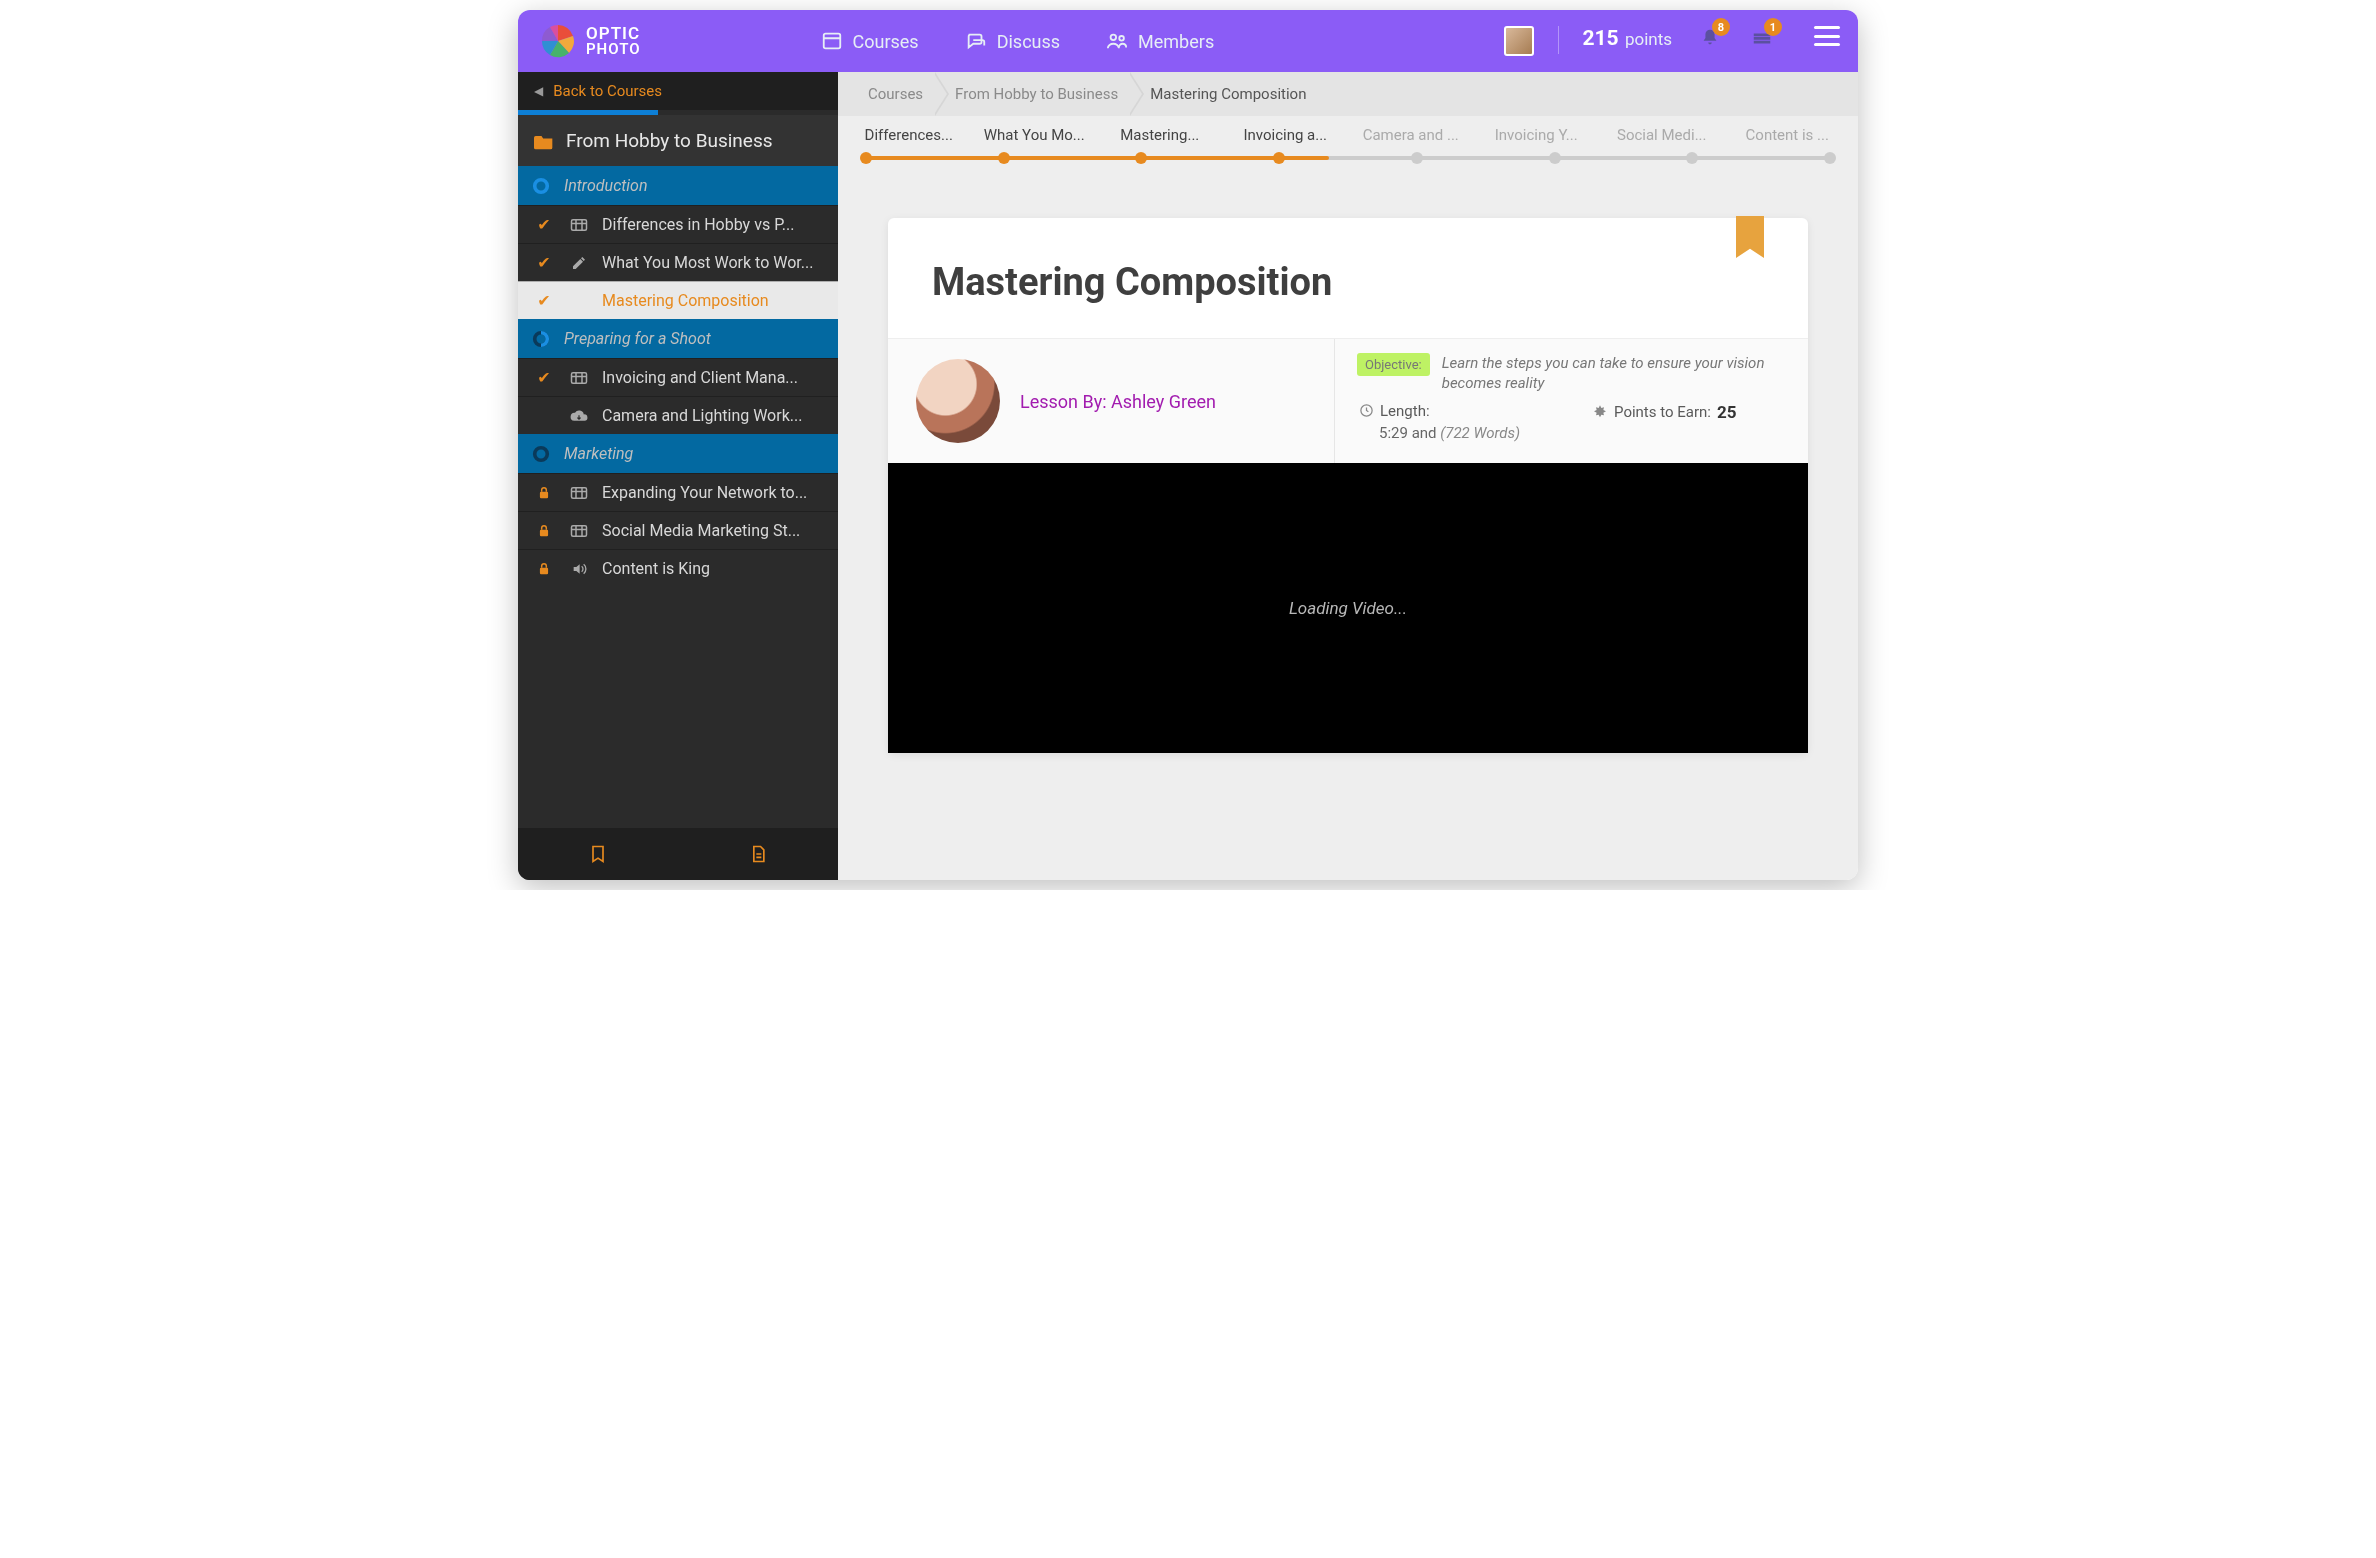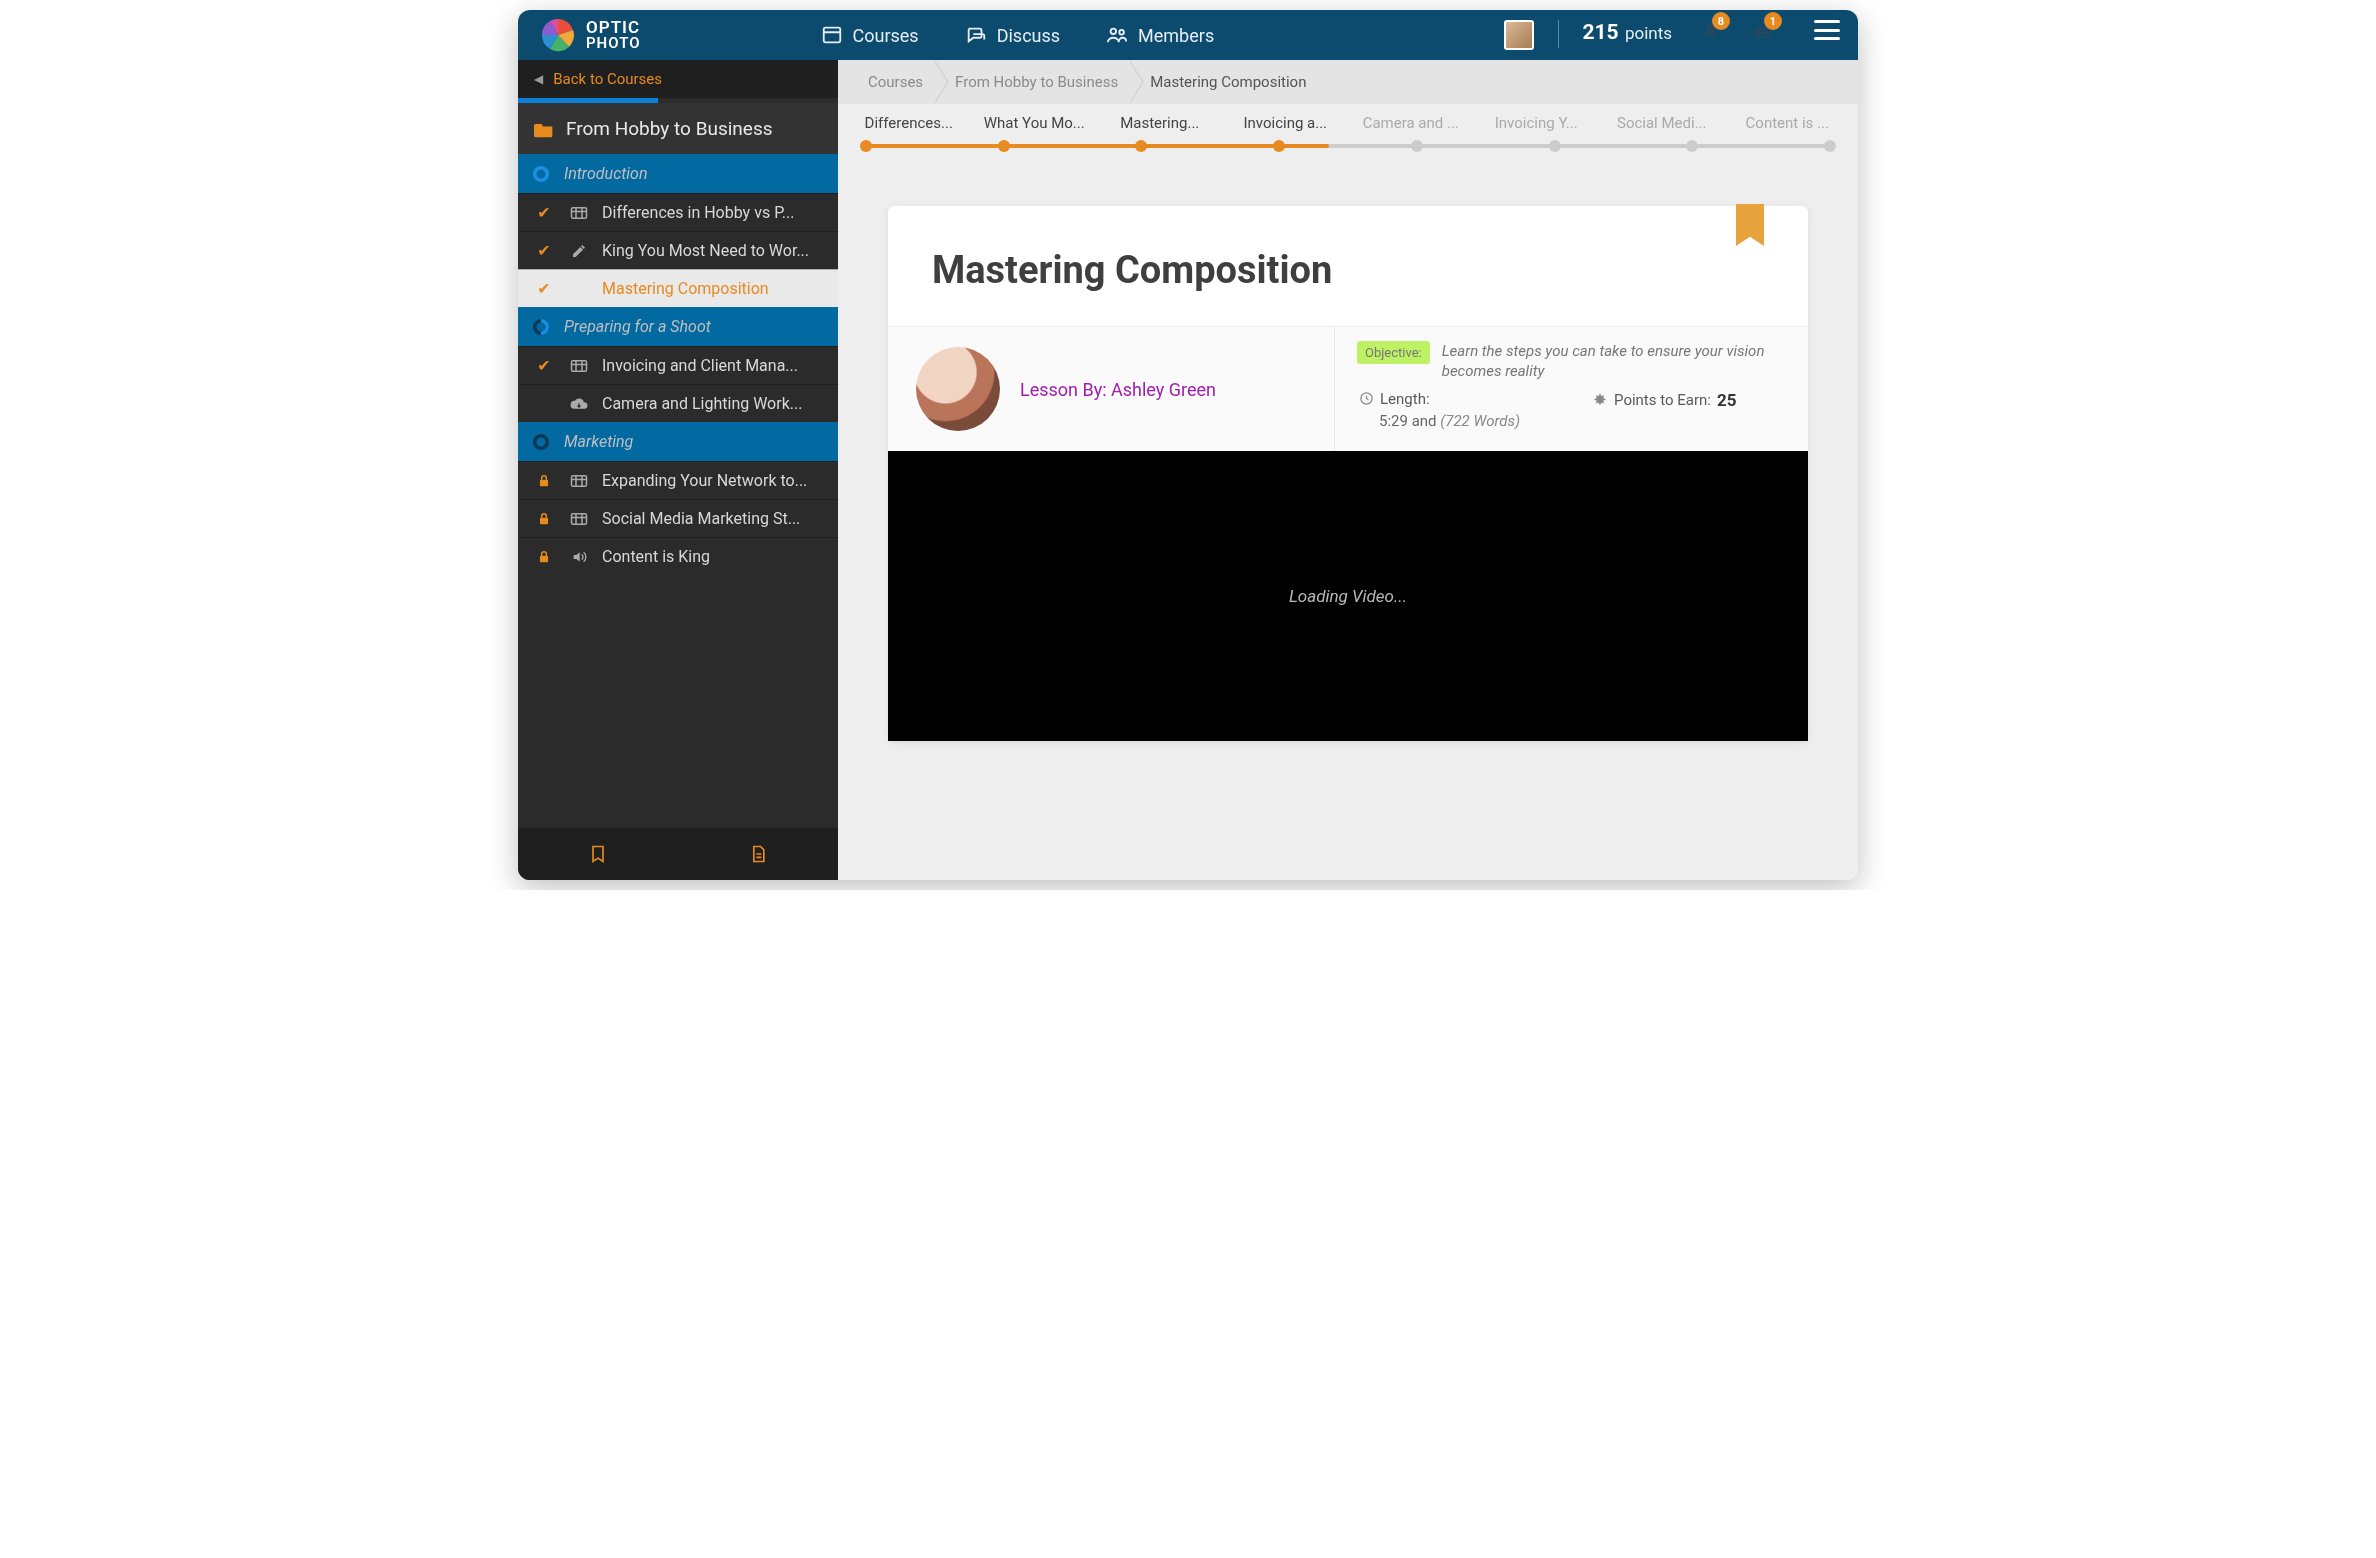--- a/index.html
+++ b/index.html
@@ -1,19 +1,19 @@
 <!DOCTYPE html>
 <html><head>
 <meta charset="utf-8">
 <style>
 * { margin:0; padding:0; box-sizing:border-box; font-family:-apple-system,BlinkMacSystemFont,"Segoe UI",Roboto,sans-serif; }
 body { background:#fff; }
 .app { width:1340px; height:870px; margin:10px auto; border-radius:12px; overflow:hidden; box-shadow:0 8px 30px rgba(0,0,0,.25); display:flex; flex-direction:column; position:relative; }
 
-.topbar { background:#0c4a6e; height:50px; display:flex; align-items:center; padding:0 18px 0 22px; color:#fff; }
+.topbar { background:#8b5cf6; height:62px; display:flex; align-items:center; padding:0 18px 0 22px; color:#fff; }
 .logo { display:flex; align-items:center; gap:10px; margin-right:180px; }
 .logo-mark { width:36px; height:36px; }
 .logo-text { line-height:1; font-weight:600; letter-spacing:1px; }
 .logo-text .o { font-size:17px; }
 .logo-text .p { font-size:15px; }
 .nav { display:flex; gap:46px; align-items:center; }
 .nav-item { display:flex; align-items:center; gap:10px; font-size:18px; color:#e6eef6; cursor:pointer; }
 .nav-item svg { width:22px; height:22px; }
 .spacer { flex:1; }
 .userbox { display:flex; align-items:flex-start; gap:24px; }
@@ -197,21 +197,21 @@
           <div class="lesson">
             <div class="status-col">
               <span class="check">✔</span>
             </div>
             <div class="type-col">
               <svg width="16" height="16" viewBox="0 0 24 24" fill="currentColor">
                 <path d="M3 17l11-11 4 4-11 11H3v-4z"></path>
                 <path d="M15 5l4 4 2-2-4-4z"></path>
               </svg>
             </div>
-            <div class="ltxt">King You Most Need to Wor...</div>
+            <div class="ltxt">What You Most Work to Wor...</div>
           </div>
           <div class="lesson active">
             <div class="status-col">
               <span class="check">✔</span>
             </div>
             <div class="type-col"></div>
             <div class="ltxt">Mastering Composition</div>
           </div>
           <div class="section-head">
             <svg class="ring" viewBox="0 0 20 20">

